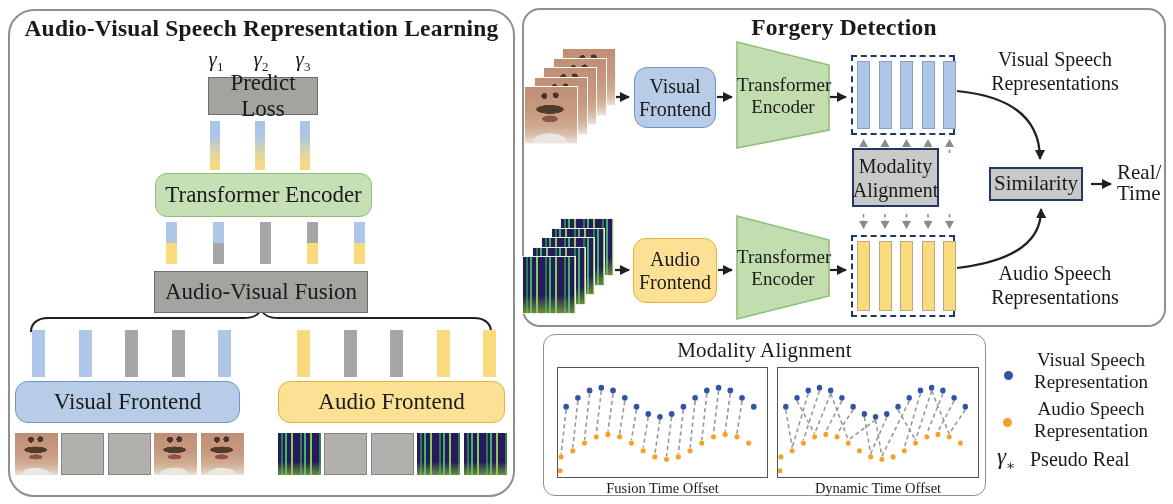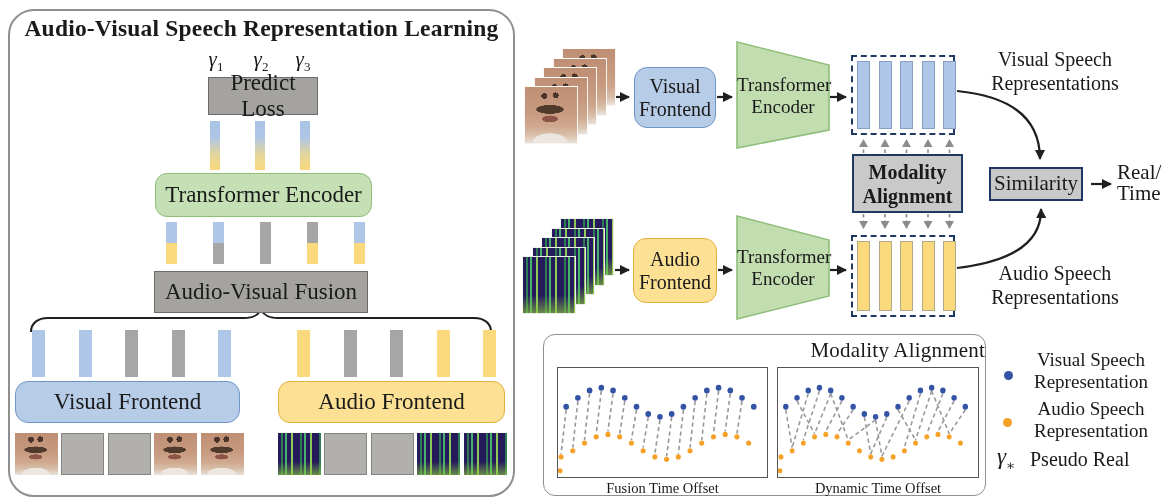--- a/index.html
+++ b/index.html
@@ -188,20 +188,23 @@
       <div class="sq face-img"></div>
     </div>
   <div class="sq-row" style="left:278px;top:433px;">
       <div class="sq spec-img"></div>
       <div class="sq masked-sq"></div>
       <div class="sq masked-sq"></div>
       <div class="sq spec-img"></div>
       <div class="sq spec-img"></div>
     </div>
 
+  <div id="right-panel" class="panel">
+    <div class="panel-title" style="top:4px;">Forgery Detection</div>
+  </div>
 
   <div class="stack" style="left:524px;top:48px;width:96px;height:97px;">
     <div class="frame face-img" style="left:38px;top:0;"></div>
     <div class="frame face-img" style="left:28.5px;top:9.5px;"></div>
     <div class="frame face-img" style="left:19px;top:19px;"></div>
     <div class="frame face-img" style="left:9.5px;top:28.5px;"></div>
     <div class="frame face-img" style="left:0;top:38px;"></div>
   </div>
 
   <div class="node blue-box two-line" style="left:634px;top:67px;width:82px;height:61px;">
@@ -221,21 +224,21 @@
       <div class="tok" style="width: 13px; background: rgb(174, 198, 232);"></div>
       <div class="tok" style="width: 13px; background: rgb(174, 198, 232);"></div>
       <div class="tok" style="width: 13px; background: rgb(174, 198, 232);"></div>
     </div>
 
   <div class="lbl" style="left:985px;top:48px;width:140px;">
     <span>Visual Speech</span><br>
     <span>Representations</span>
   </div>
 
-  <div class="node navy-box" style="left:852px;top:154px;width:111px;height:59px;font-weight:bold;">
+  <div class="node navy-box" style="left:852px;top:148px;width:87px;height:59px;">
     <span><span>Modality</span><br>
           <span>Alignment</span></span>
   </div>
 
   <div class="stack" style="left:522px;top:218px;width:96px;height:97px;">
     <div class="frame spec-img" style="left:38px;top:0;"></div>
     <div class="frame spec-img" style="left:28.5px;top:9.5px;"></div>
     <div class="frame spec-img" style="left:19px;top:19px;"></div>
     <div class="frame spec-img" style="left:9.5px;top:28.5px;"></div>
     <div class="frame spec-img" style="left:0;top:38px;"></div>
@@ -268,21 +271,21 @@
   <div class="node navy-box" style="left:989px;top:167px;width:94px;height:34px;font-size:21px;">
     <span>Similarity</span>
   </div>
 
   <div class="lbl" style="left:1117px;top:162px;width:54px;text-align:left;font-size:21px;line-height:1.0;">
     <span>Real/</span><br>
     <span>Time</span>
   </div>
 
   <div id="align-panel" class="panel">
-    <div class="panel-title" style="top:3px;font-weight:normal;font-size:21px;text-align:right;">Modality Alignment</div>
+    <div class="panel-title" style="top:3px;font-weight:normal;font-size:21px;">Modality Alignment</div>
     <div class="plot-box" style="left:13px;top:32px;width:211px;height:111px;" id="plot-0">
         <svg viewBox="0 0 205 105" preserveAspectRatio="none">
           <line x1="8" y1="40.3" x2="3" y2="82.7" stroke="#999" stroke-width="1.6" stroke-dasharray="4 3"></line>
           <line x1="19.5" y1="31.7" x2="14.5" y2="76.7" stroke="#999" stroke-width="1.6" stroke-dasharray="4 3"></line>
           <line x1="31" y1="24.7" x2="26" y2="69.3" stroke="#999" stroke-width="1.6" stroke-dasharray="4 3"></line>
           <line x1="42.5" y1="22" x2="37.5" y2="63.3" stroke="#999" stroke-width="1.6" stroke-dasharray="4 3"></line>
           <line x1="54" y1="24.7" x2="49" y2="61" stroke="#999" stroke-width="1.6" stroke-dasharray="4 3"></line>
           <line x1="65.5" y1="31.7" x2="60.5" y2="63.3" stroke="#999" stroke-width="1.6" stroke-dasharray="4 3"></line>
           <line x1="77" y1="40.3" x2="72" y2="69.3" stroke="#999" stroke-width="1.6" stroke-dasharray="4 3"></line>
           <line x1="88.5" y1="47.3" x2="83.5" y2="76.7" stroke="#999" stroke-width="1.6" stroke-dasharray="4 3"></line>

